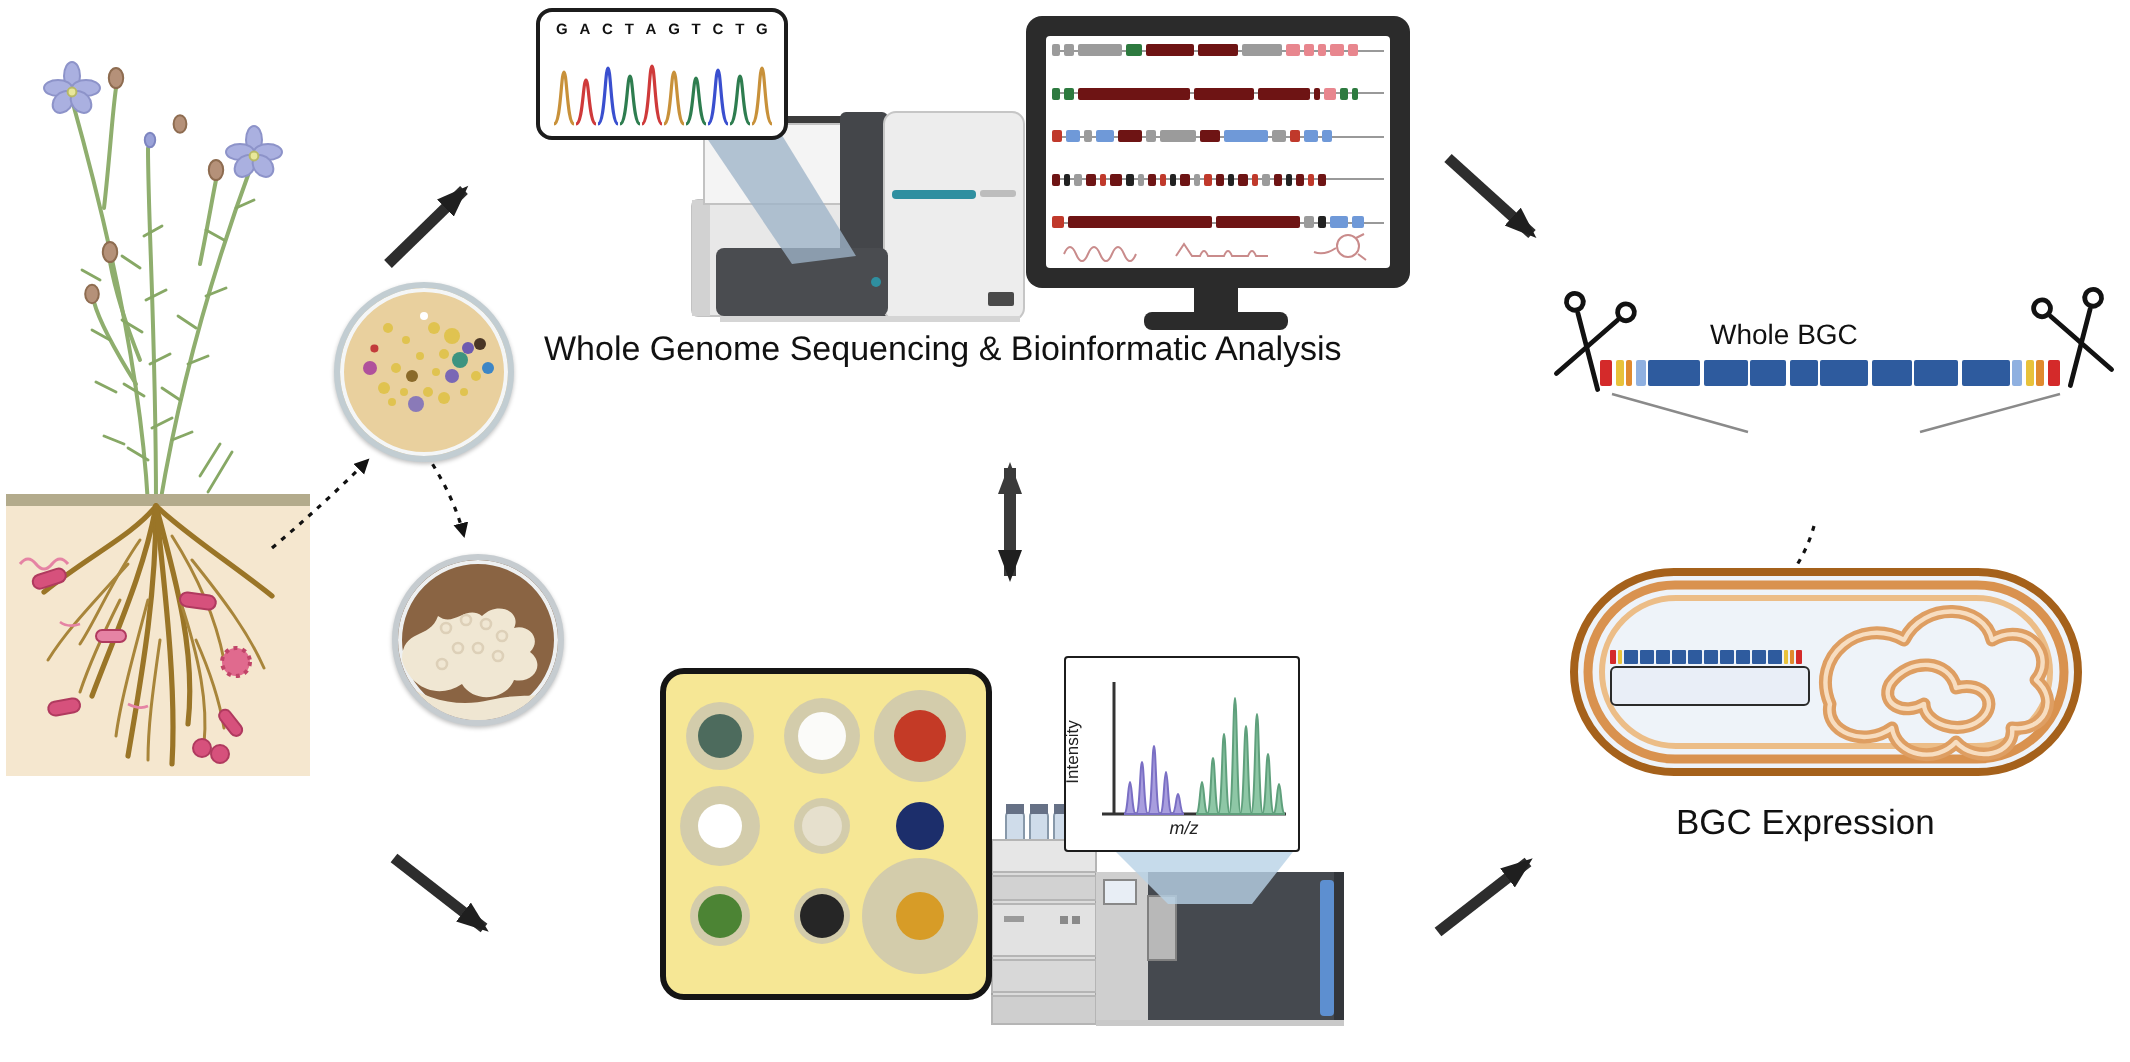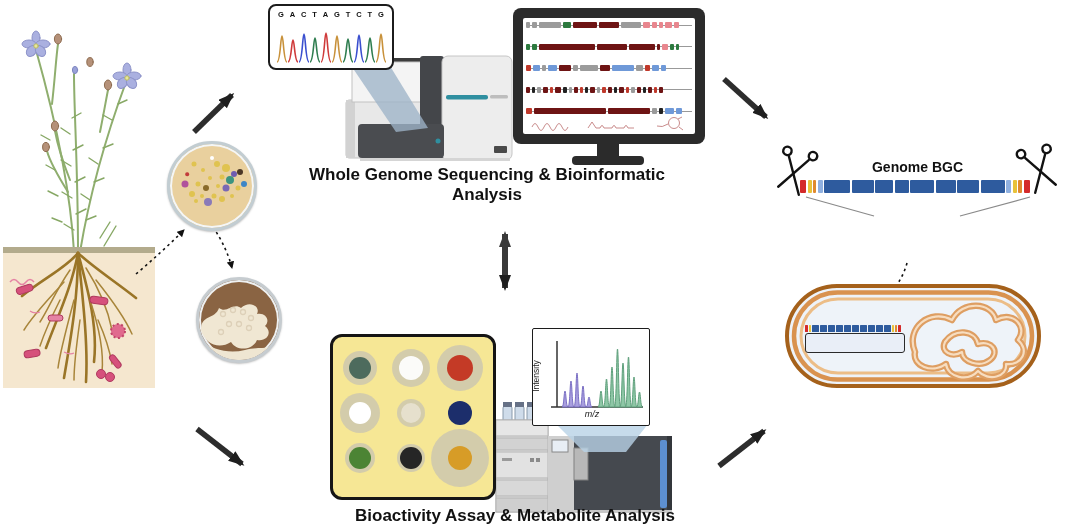--- a/index.html
+++ b/index.html
@@ -1,18 +1,18 @@
 <!DOCTYPE html>
 <html><head>
 <meta charset="utf-8">
 <style>
   html,body{margin:0;padding:0;background:#fff;font-family:"Liberation Sans",sans-serif;}
   .canvas{position:relative;width:1065px;height:531px;background:#fff;overflow:hidden;}
   svg.overlay{position:absolute;left:0;top:0;z-index:1;}
-  .lbl{position:absolute;font-weight:bold;color:#111;text-align:center;z-index:3;line-height:1.15;}
+  .lbl{position:absolute;font-weight:normal;color:#111;z-index:3;line-height:1.15;}
   
   .callout{position:absolute;background:#fff;border:2px solid #1c1c1c;border-radius:8px;z-index:2;}
   #chromo-box{left:268px;top:4px;width:122px;height:62px;}
   #chromo-letters{position:absolute;left:8px;top:4px;width:106px;display:flex;justify-content:space-between;font-size:7.5px;font-weight:bold;color:#111;}
   #chromo-peaks{position:absolute;left:0;top:14px;}
   #spec-box{left:532px;top:328px;width:116px;height:96px;border-width:1.5px;border-radius:2px;}
   #spec-ylabel{position:absolute;left:-27px;top:42px;font-size:8.5px;color:#222;transform:rotate(-90deg);width:60px;text-align:center;}
   #spec-xlabel{position:absolute;left:44px;top:80px;width:30px;font-size:9px;font-style:italic;color:#222;text-align:center;}
   
   #monitor{position:absolute;left:513px;top:8px;width:192px;height:136px;background:#2b2b2b;border-radius:8px;z-index:2;}
@@ -469,16 +469,16 @@
           <path d="M81.5,78 C83.5,78 83.5,20 84.5,20 C85.5,20 85.5,78 87.5,78 Z" fill="#8ec7a6" stroke="#5fa07c" stroke-width="1"></path>
           <path d="M87,78 C89,78 89,34 90,34 C91,34 91,78 93,78 Z" fill="#8ec7a6" stroke="#5fa07c" stroke-width="1"></path>
           <path d="M92.5,78 C94.5,78 94.5,28 95.5,28 C96.5,28 96.5,78 98.5,78 Z" fill="#8ec7a6" stroke="#5fa07c" stroke-width="1"></path>
           <path d="M98,78 C100,78 100,48 101,48 C102,48 102,78 104,78 Z" fill="#8ec7a6" stroke="#5fa07c" stroke-width="1"></path>
           <path d="M103.5,78 C105.5,78 105.5,63 106.5,63 C107.5,63 107.5,78 109.5,78 Z" fill="#8ec7a6" stroke="#5fa07c" stroke-width="1"></path>
         </g>
     </svg>
   </div>
 
   <div class="lbl" style="left:272px;top:165px;width:430px;font-size:17px;">Whole Genome Sequencing &amp; Bioinformatic Analysis</div>
-  <div class="lbl" style="left:335px;top:506px;width:360px;font-size:17px;">Bioactivity Assay &amp; Metabolite Analysis</div>
-  <div class="lbl" style="left:855px;top:159px;width:125px;font-size:14px;">Genome BGC</div>
+  <div class="lbl" style="left:855px;top:159px;width:125px;font-size:14px;">Whole BGC</div>
+  <div class="lbl" style="left:838px;top:401px;width:155px;font-size:17.5px;">BGC Expression</div>
 
 </div>
 
 </body></html>

